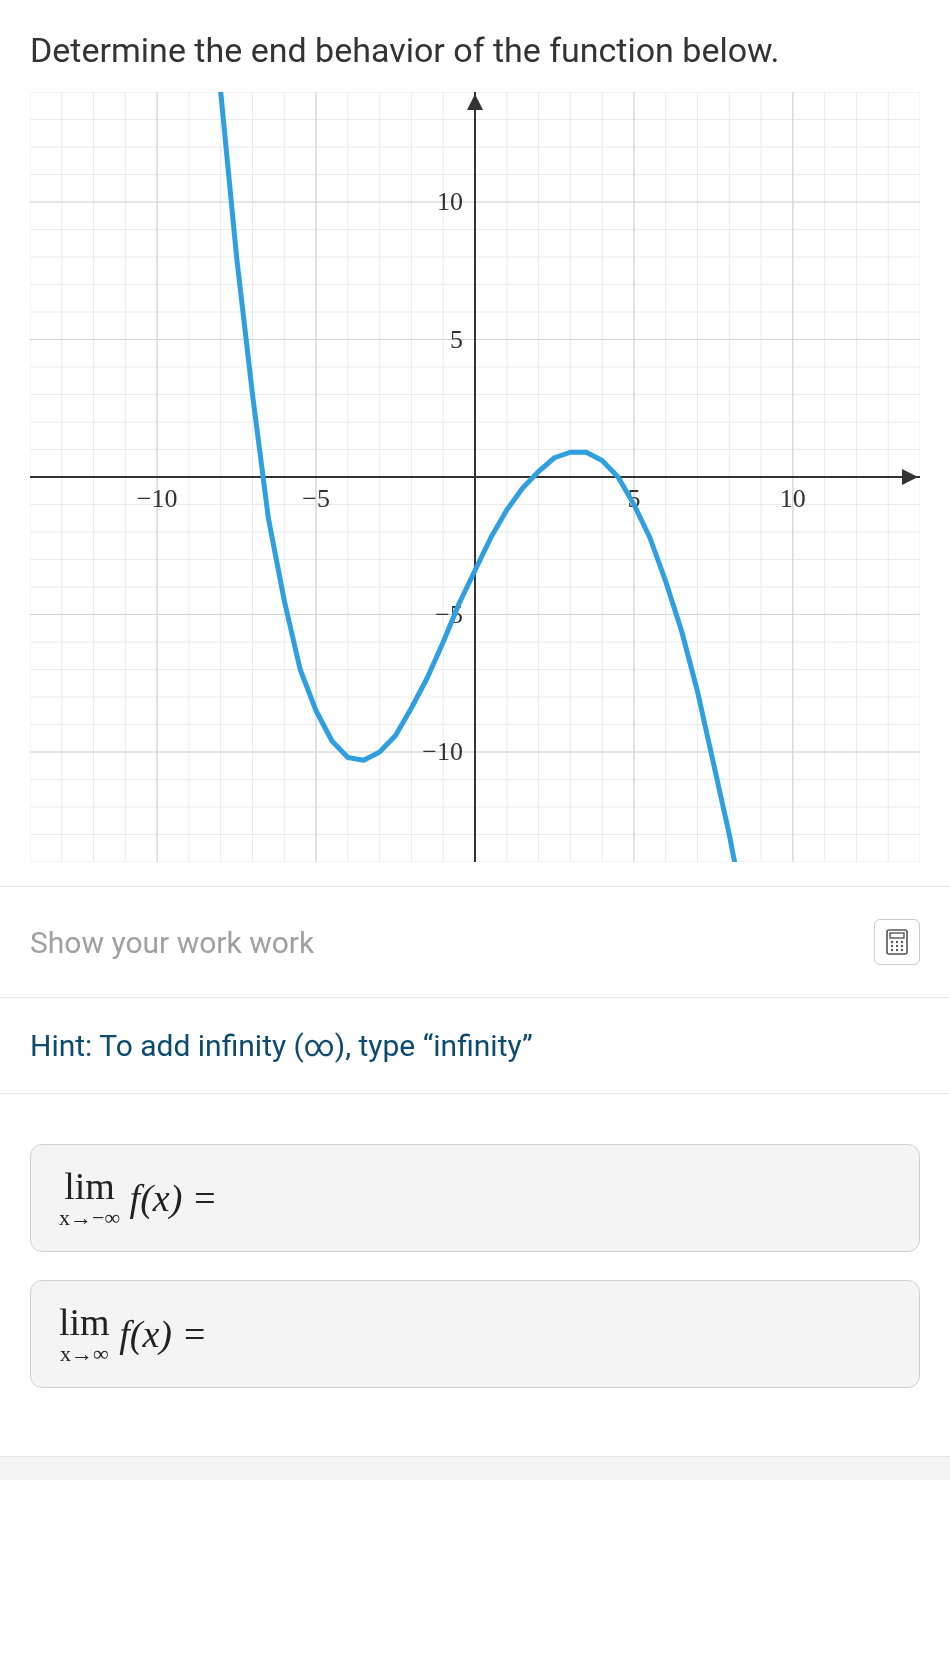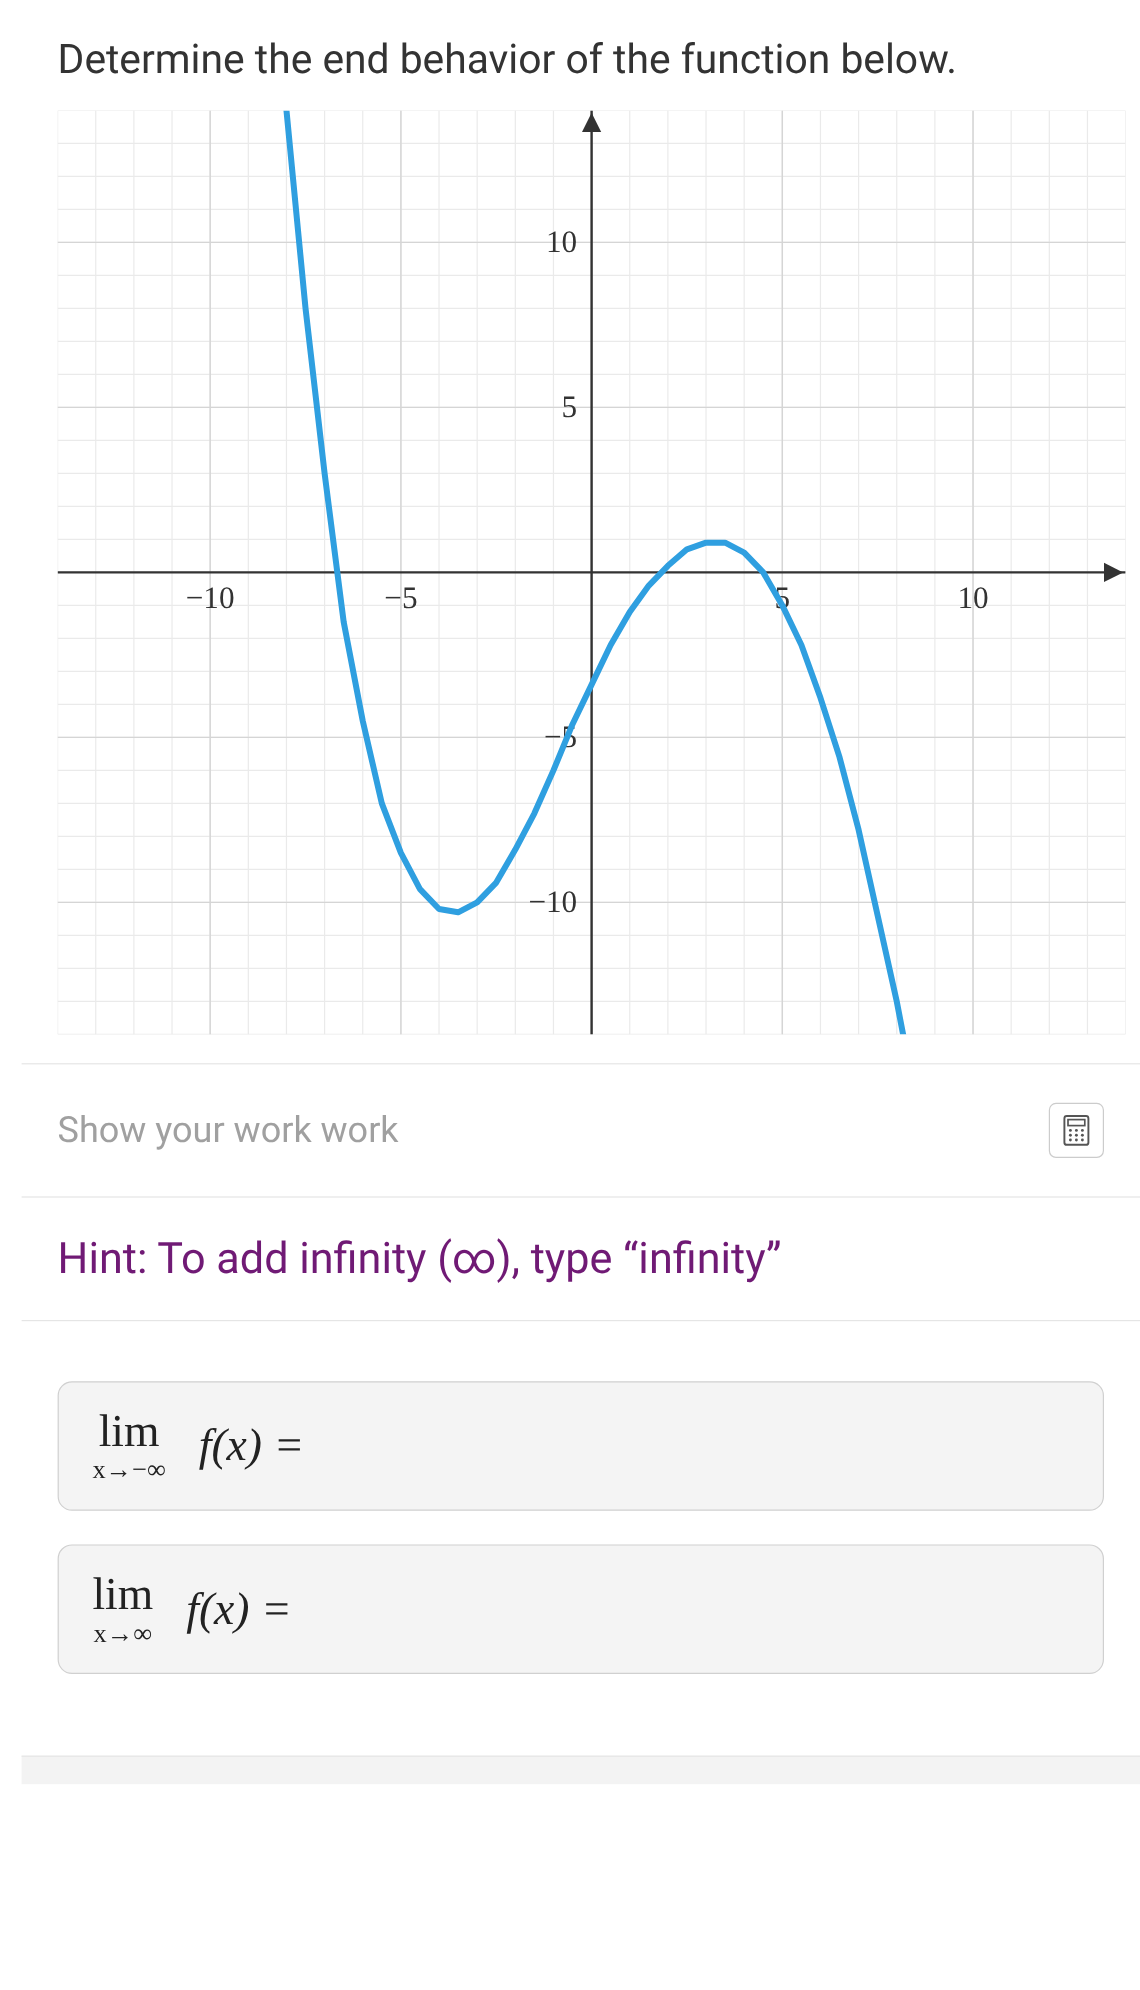--- a/index.html
+++ b/index.html
@@ -4,21 +4,21 @@
 <style>
   * { box-sizing: border-box; }
   body {
     margin: 0;
     padding: 0;
     font-family: -apple-system, BlinkMacSystemFont, "Segoe UI", Roboto, sans-serif;
     background: #fff;
     color: #333;
     width: 950px;
   }
-  .container { width: 950px; padding-left: 18px; }
+  .container { width: 950px; }
   .question-text {
     font-size: 34px;
     color: #333;
     padding: 28px 30px 20px 30px;
     line-height: 1.3;
   }
   .chart-wrap {
     padding: 0 30px 20px 30px;
   }
   .chart {
@@ -47,43 +47,43 @@
     background: #fff;
     display: flex;
     align-items: center;
     justify-content: center;
     cursor: pointer;
   }
   .calc-button svg { width: 24px; height: 26px; }
   .hint-section {
     border-bottom: 1px solid #e5e5e5;
     padding: 30px 30px;
-    color: #701a75;
-    font-size: 36px;
+    color: #0c4a6e;
+    font-size: 30px;
   }
   .answers {
     padding: 50px 30px 40px 30px;
   }
   .answer-box {
     border: 1px solid #d0d0d0;
     border-radius: 12px;
     background: #f4f4f4;
     padding: 22px 28px;
     margin-bottom: 28px;
     font-family: "Times New Roman", serif;
     font-size: 38px;
     color: #222;
     cursor: text;
   }
   .lim-block {
     display: inline-block;
     text-align: center;
     vertical-align: middle;
     line-height: 1;
-    margin-right: 18px;
+    margin-right: 0;
   }
   .lim-top { display:block; font-size: 38px; }
   .lim-bot { display:block; font-size: 22px; margin-top: 2px; }
   .fx { vertical-align: middle; font-style: italic; }
   .footer-bar {
     height: 24px;
     background: #f3f3f3;
     border-top: 1px solid #e5e5e5;
   }
 </style>

